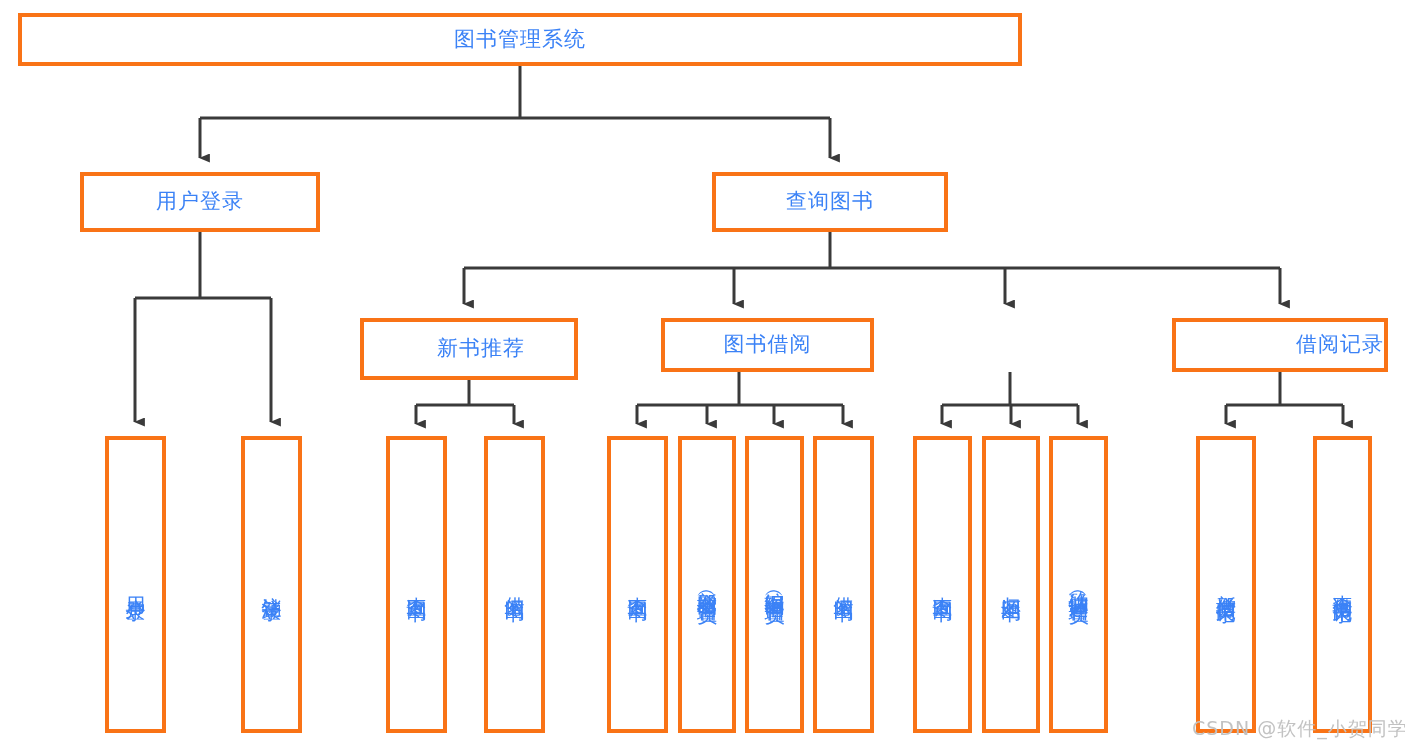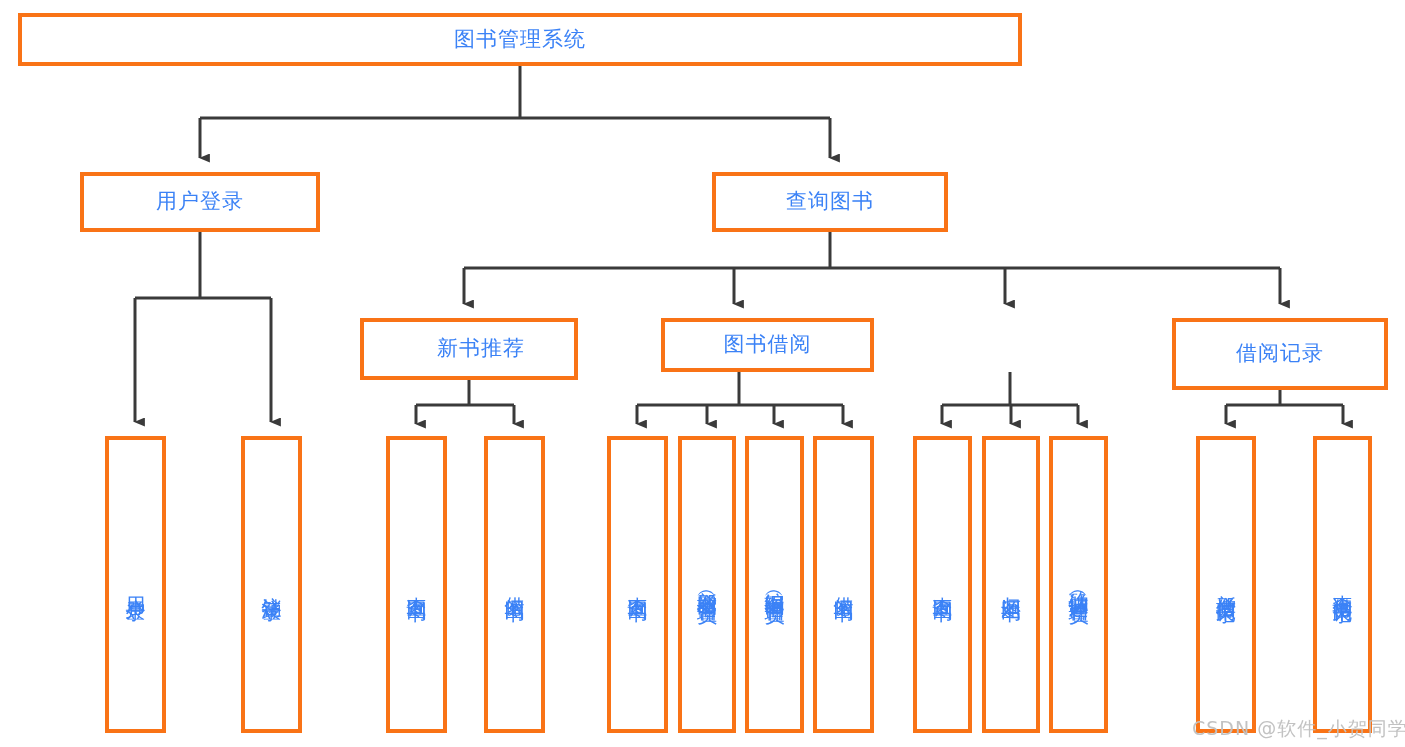--- a/index.html
+++ b/index.html
@@ -131,21 +131,21 @@
   <div class="node h-node" style="left:712px; top:172px; width:236px; height:60px;">
     <span>查询图书</span>
   </div>
 
   <div class="node h-node" style="left:360px; top:318px; width:218px; height:62px;padding-left:24px;">
     <span>新书推荐</span>
   </div>
   <div class="node h-node" style="left:661px; top:318px; width:213px; height:54px;">
     <span>图书借阅</span>
   </div>
-  <div class="node h-node" style="left:1172px; top:318px; width:216px; height:72px;">
+  <div class="node h-node" style="left:1172px; top:318px; width:216px; height:54px;justify-content:flex-end;">
     <span>借阅记录</span>
   </div>
 
   <div class="node v-node" style="left:105px; top:436px; width:61px; height:297px;">
     <span class="vlabel">用户登录</span>
   </div>
   <div class="node v-node" style="left:241px; top:436px; width:61px; height:297px;">
     <span class="vlabel">注销登录</span>
   </div>
 

